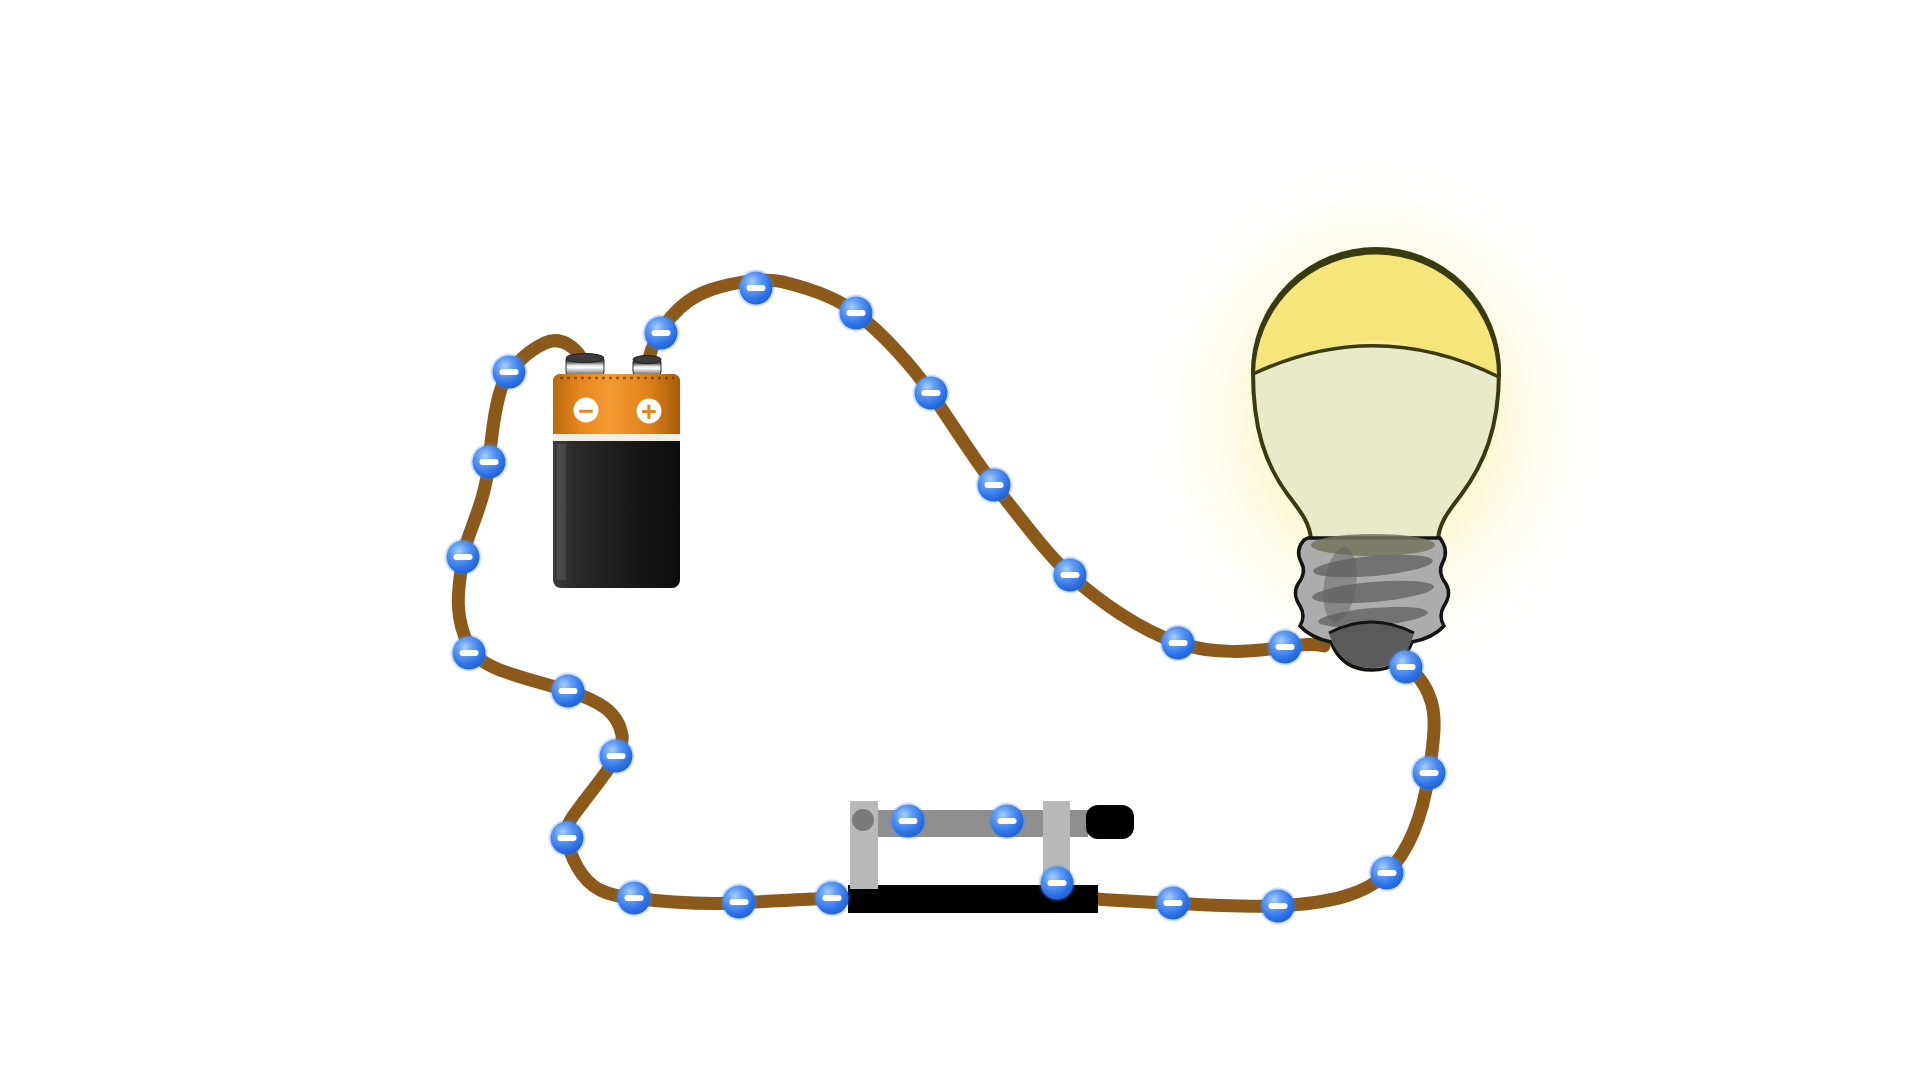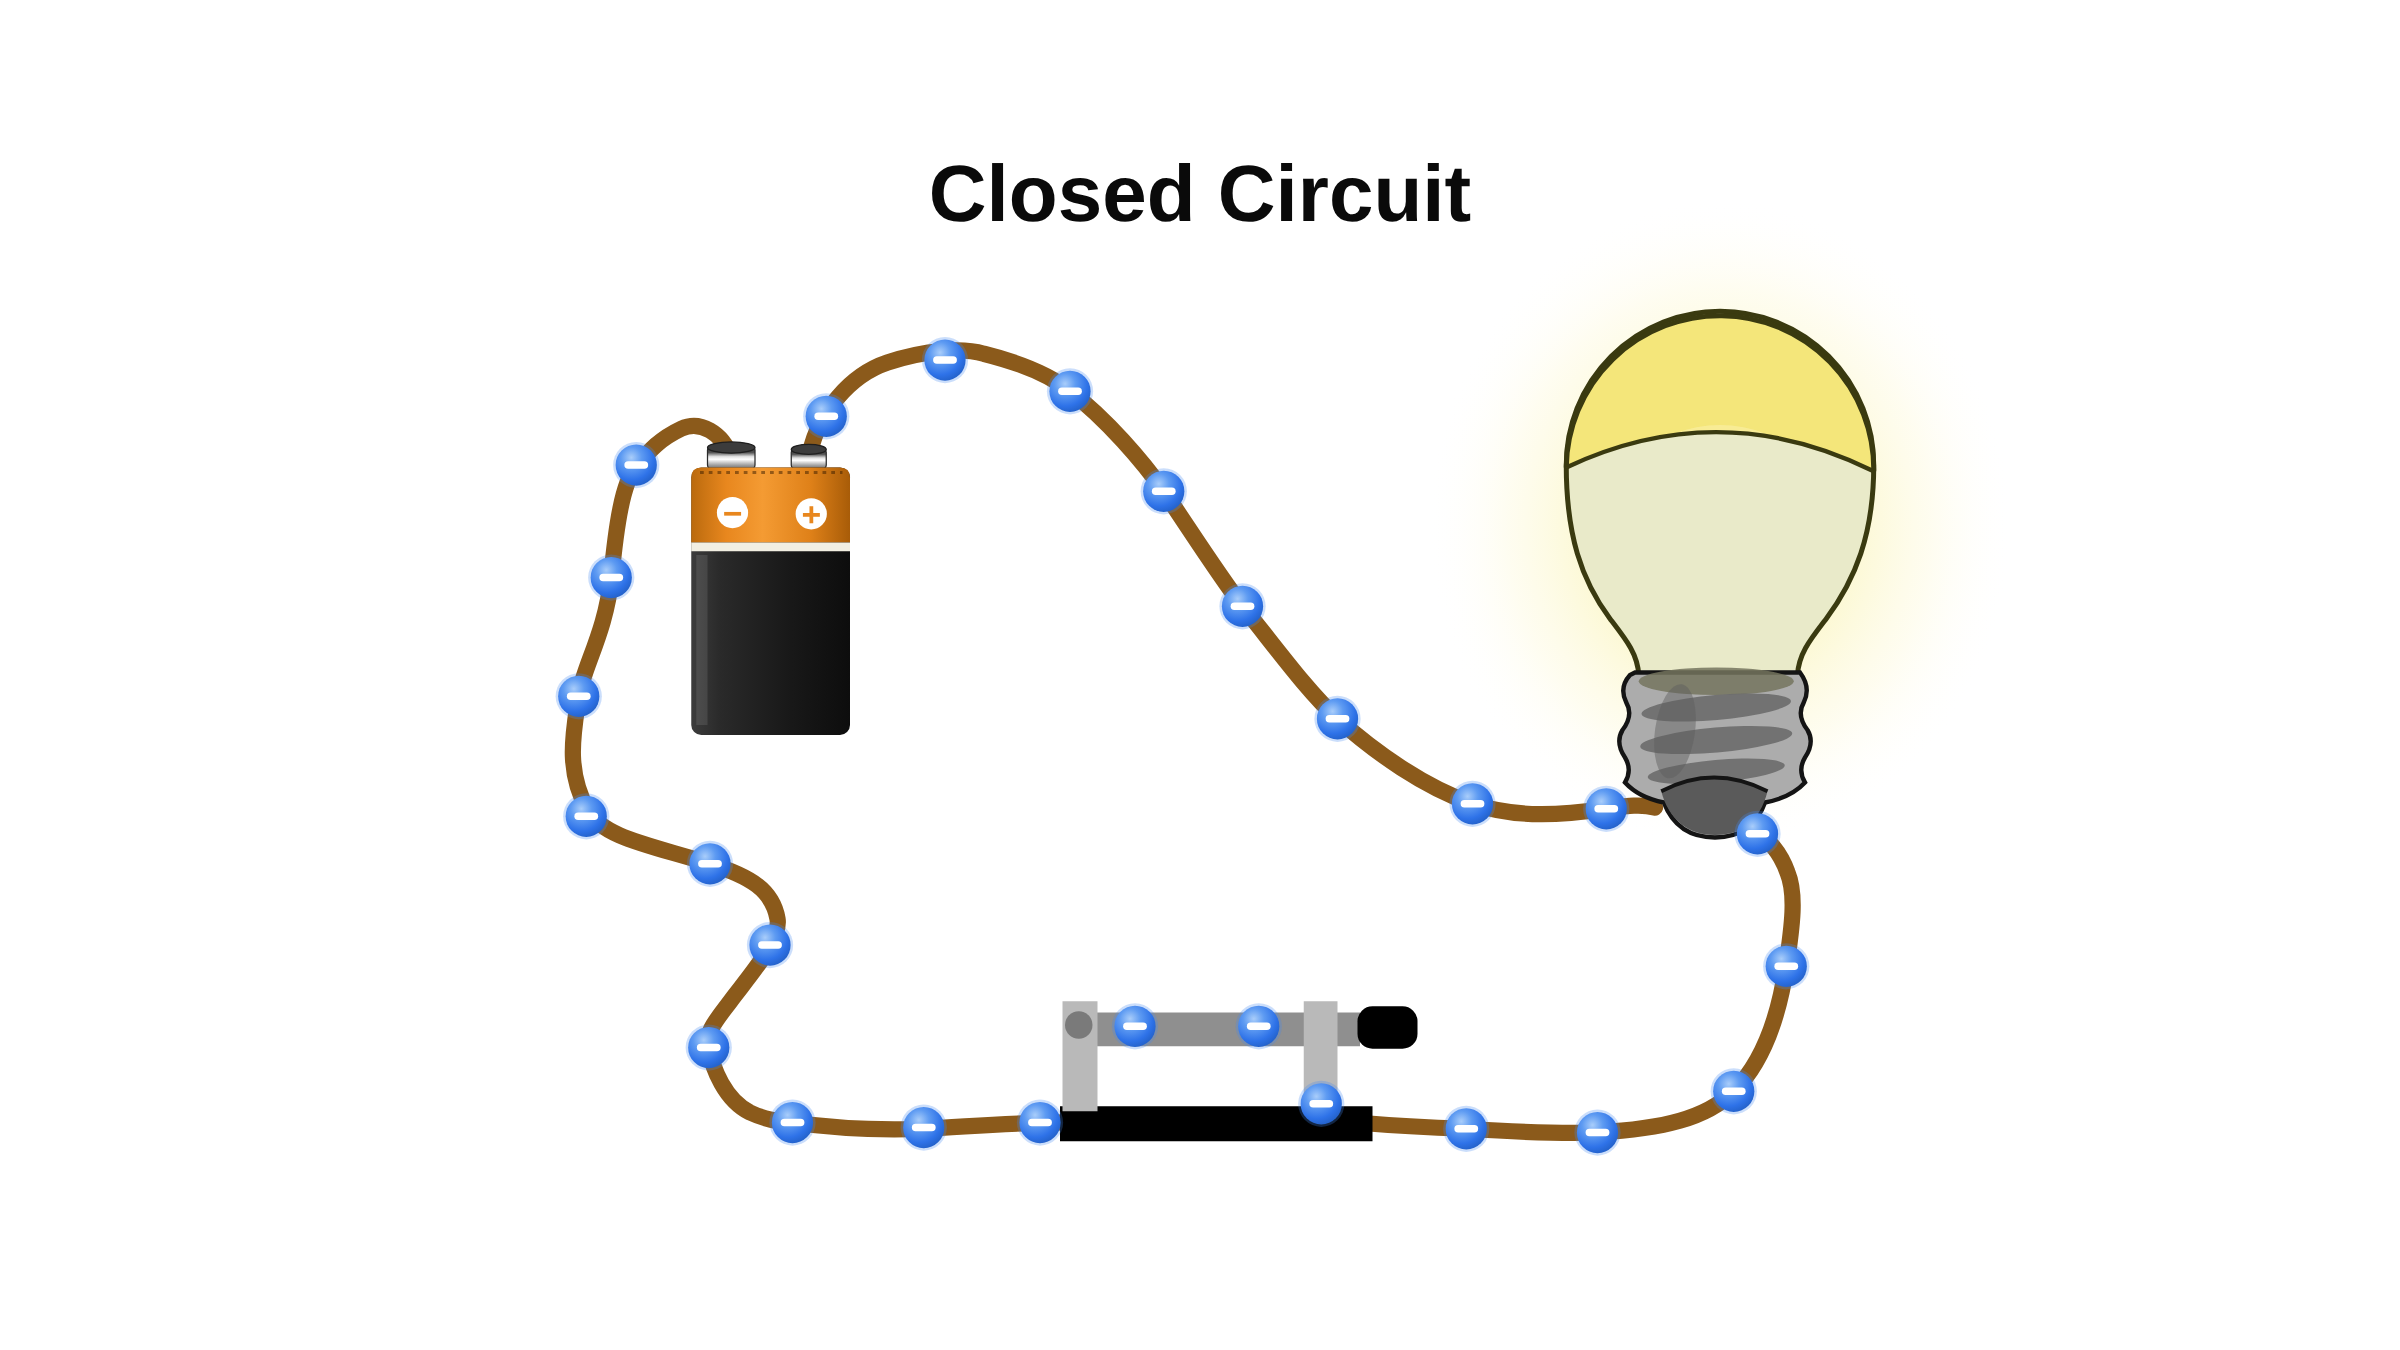--- a/index.html
+++ b/index.html
@@ -179,14 +179,13 @@
         <use href="#electron-sym" x="987" y="801" width="40" height="40"></use>
         <use href="#electron-sym" x="1037" y="863" width="40" height="40"></use>
         <use href="#electron-sym" x="1153" y="883" width="40" height="40"></use>
         <use href="#electron-sym" x="1258" y="886" width="40" height="40"></use>
         <use href="#electron-sym" x="1367" y="853" width="40" height="40"></use>
         <use href="#electron-sym" x="1409" y="753" width="40" height="40"></use>
         <use href="#electron-sym" x="1386" y="647" width="40" height="40"></use>
       </g>
   </svg>
 
-  <div class="title">Closed Circuit</div>
 </div>
 
 </body></html>

